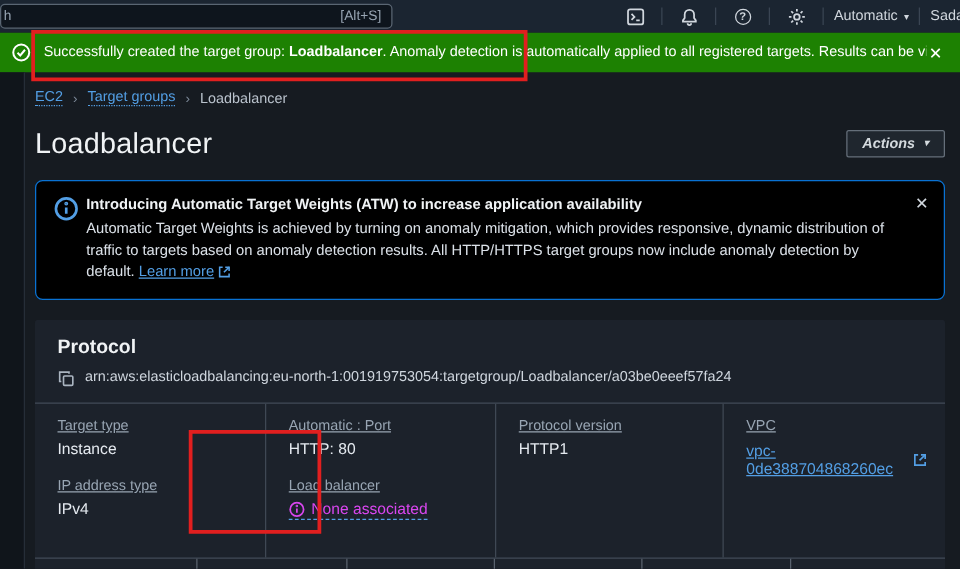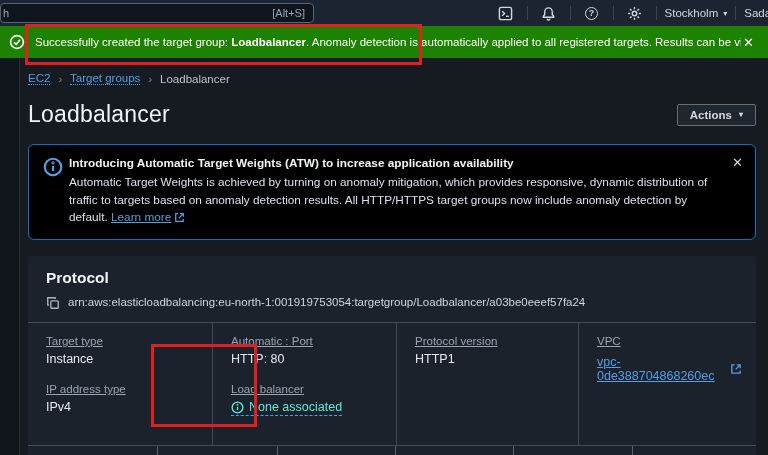--- a/index.html
+++ b/index.html
@@ -30,21 +30,21 @@
   .leftrail { position:absolute; left:0; top:0; bottom:0; width:20px; background:#10151b; border-right:1px solid #262e38; }
   .main { position:absolute; left:20px; right:0; top:0; bottom:0; padding:0 8px 0 8px; }
 
   .breadcrumb { display:flex; align-items:center; gap:8px; font-size:11.5px; margin:14px 0 0 0; }
   .crumb-link { color:#539fe5; text-decoration:none; border-bottom:1px dotted #539fe5; cursor:pointer; }
   .crumb-sep { color:#7d8998; font-size:11px; }
   .crumb-current { color:#b9c2cc; }
 
   .titlerow { display:flex; align-items:center; justify-content:space-between; margin:16px 0 0 0; padding-right:4px; }
   .page-title { font-size:23px; font-weight:500; color:#f0f3f5; letter-spacing:0.2px; }
-  .actions-btn { background:#1f262e; border:1px solid #656f7a; border-radius:2px; color:#d4dade; font-size:11.5px; font-weight:bold; font-family:inherit; padding:4px 12px; display:flex; align-items:center; gap:7px; cursor:pointer; }
+  .actions-btn { background:#1f262e; border:1px solid #656f7a; border-radius:2px; color:#d4dade; font-size:11.5px; font-weight:bold; font-family:inherit; padding:4px 12px; display:flex; align-items:center; gap:7px; cursor:pointer;font-style:italic; }
   .actions-btn .caret { color:#d4dade; }
 
   
   .info-banner { position:relative; margin:16px 4px 0 0; border:1px solid #0972d3; border-radius:6px; background:#000000; padding:11px 34px 12px 14px; display:flex; gap:6px; }
   .info-ic { flex:0 0 auto; margin-top:1px; color:#539fe5; }
   .info-title { font-size:11.8px; font-weight:bold; color:#f0f3f5; margin-bottom:4px; }
   .info-body { font-size:11.8px; line-height:1.5; color:#dbe1e8; }
   .info-link { color:#539fe5; text-decoration:underline; cursor:pointer; }
   .ext-ic { display:inline-block; vertical-align:-2px; margin-left:3px; color:#539fe5; }
   .banner-close { position:absolute; right:12px; top:10px; background:none; border:none; color:#d1d7de; font-size:13px; cursor:pointer; }
@@ -55,21 +55,21 @@
   .arn-row { display:flex; align-items:flex-start; gap:8px; padding:7px 18px 12px 18px; font-size:11.5px; color:#cfd6de; }
   .copy-btn { background:none; border:none; color:#aab5c1; cursor:pointer; display:flex; align-items:center; padding:0; }
   .hr { border-top:1px solid #414b58; }
 
   .fieldgrid { display:grid; grid-template-columns:184px 184px 182px 1fr; }
   .fcol { padding:12px 14px 10px 18px; }
   .fcol + .fcol { border-left:1px solid #3f4854; }
   .field { margin-bottom:17px; }
   .flabel { font-size:11.5px; color:#98a5b3; margin-bottom:5px;text-decoration:underline; }
   .fvalue { font-size:12.5px; color:#e5eaf0; }
-  .blue-trigger { color:#5eead4; font-size:12.5px; display:inline-flex; align-items:flex-end; gap:5px; border-bottom:1px dashed #539fe5; padding-bottom:1px; cursor:pointer; }
+  .blue-trigger { color:#d946ef; font-size:12.5px; display:inline-flex; align-items:center; gap:5px; border-bottom:1px dashed #539fe5; padding-bottom:1px; cursor:pointer; }
   .vpc-link { color:#539fe5; font-size:12.5px; text-decoration:underline; cursor:pointer; display:inline-flex; align-items:center; }
 
   .stats { display:grid; grid-template-columns:129px 120px 118px 118px 119px 1fr; }
   .scell { padding:11px 14px 8px 16px; }
   .scell + .scell { border-left:1px solid #59626e; }
 
   
   .anno { position:absolute; border:3px solid #e11f1f; background:transparent; pointer-events:none; z-index:50; }
   .anno1 { left:25px; top:24px; width:397px; height:41px; }
   .anno2 { left:151px; top:344px; width:106px; height:83px; }
@@ -114,21 +114,21 @@
           <line x1="1.2" y1="8" x2="3.4" y2="8"></line>
             <line x1="12.6" y1="8" x2="14.8" y2="8"></line>
           <line x1="3.2" y1="3.2" x2="4.8" y2="4.8"></line>
             <line x1="11.2" y1="11.2" x2="12.8" y2="12.8"></line>
           <line x1="3.2" y1="12.8" x2="4.8" y2="11.2"></line>
             <line x1="11.2" y1="4.8" x2="12.8" y2="3.2"></line>
         </svg>
       </span>
       <span class="tb-sep"></span>
       <button class="region">
-        <span>Stockholm</span>
+        <span>Automatic</span>
         <span class="caret">▾</span>
       </button>
       <span class="tb-sep"></span>
       <button class="user">Sada S</button>
     </nav>
   </header>
 
   <div class="flashbar">
     <svg width="16" height="16" viewBox="0 0 16 16" fill="none" stroke="#ffffff" stroke-width="1.6">
       <circle cx="8" cy="8" r="6.4"></circle>

